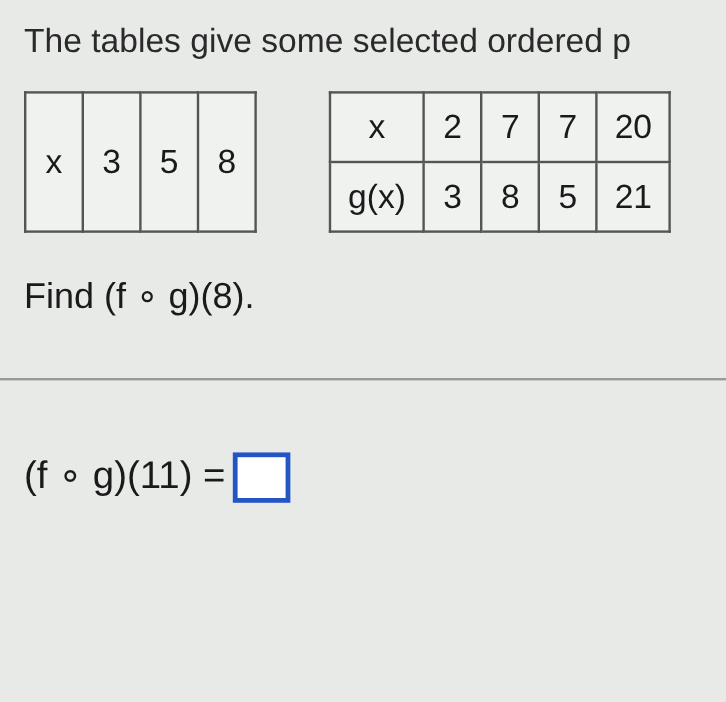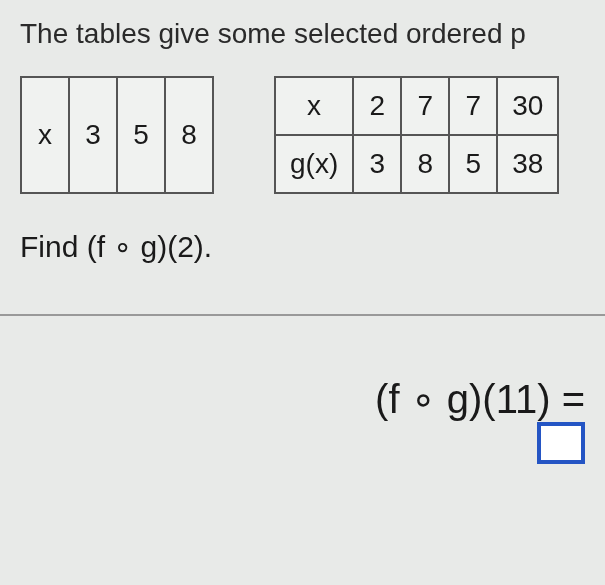--- a/index.html
+++ b/index.html
@@ -51,24 +51,23 @@
       color: #1a1a1a;
       margin-bottom: 50px;
     }
     .divider {
       border: none;
       border-top: 2px solid #999;
       margin: 0 -20px 60px -20px;
     }
     .answer-row {
       display: flex;
-      align-items: flex-end;
-      font-size: 40px;
+      align-items: flex-start;
+      font-size: 32px;
       color: #1a1a1a;
-      flex-direction: column;
     }
     .answer-box {
       display: inline-block;
       width: 48px;
       height: 42px;
       border: 4px solid #2455c4;
       background: #fff;
       margin-left: 6px;
       vertical-align: middle;
     }
@@ -91,34 +90,34 @@
     </tbody>
       </table>
 
     <table>
       <tbody>
           <tr>
         <td class="label">x</td>
         <td>2</td>
         <td>7</td>
         <td>7</td>
-        <td>30</td>
+        <td>20</td>
       </tr>
       <tr>
         <td class="label">g(x)</td>
         <td>3</td>
         <td>8</td>
         <td>5</td>
-        <td>38</td>
+        <td>21</td>
       </tr>
     </tbody>
       </table>
   </div>
 
-  <div class="question">Find (f ∘ g)(2).</div>
+  <div class="question">Find (f ∘ g)(8).</div>
 
   <hr class="divider">
 
   <div class="answer-row">
     <span>(f ∘ g)(11) =</span>
     <span class="answer-box"></span>
   </div>
 </div>
 
 </body></html>

